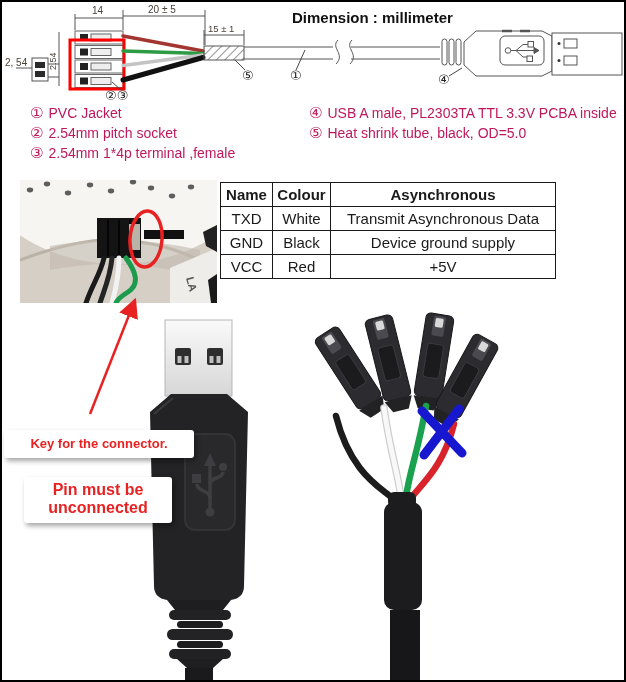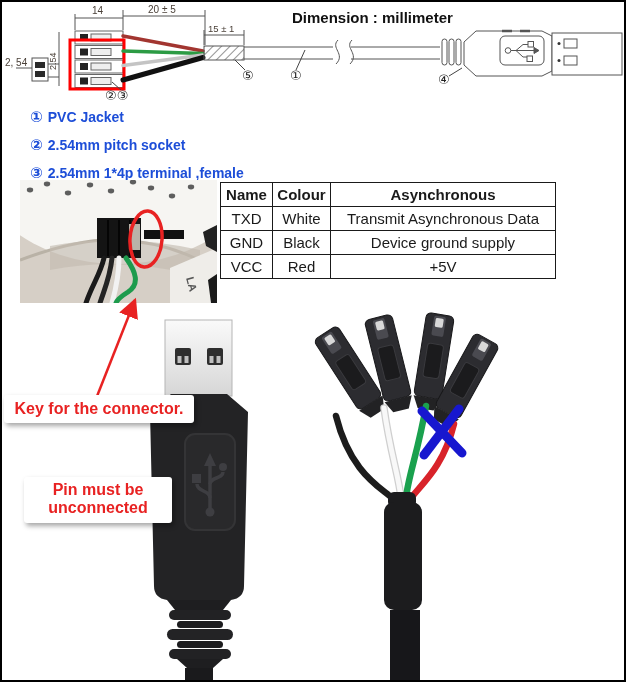--- a/index.html
+++ b/index.html
@@ -8,39 +8,39 @@
     border:2px solid #000;background:#fff;overflow:hidden;
     font-family:"Liberation Sans","DejaVu Sans",sans-serif;color:#1a1a1a;
   }
   .abs{position:absolute;}
   
   svg text{font-family:"Liberation Sans","DejaVu Sans",sans-serif;}
   .dim{font-size:10px;fill:#4a4038;}
   .callout{font-size:13px;fill:#222;}
   .draw-title{font-size:15px;font-weight:bold;fill:#111;}
   
-  .notes{font-size:14px;line-height:28px;color:#1d4ed8;font-weight:bold;}
+  .notes{font-size:14px;line-height:20px;color:#be185d;}
   .note-item{white-space:nowrap;}
   .note-num{font-size:15px;margin-right:5px;}
   
   table.pin{border-collapse:collapse;background:#fff;}
   table.pin th,table.pin td{
     border:1.6px solid #1a1a1a;height:24px;box-sizing:border-box;
     font-size:15px;padding:0 4px;white-space:nowrap;
   }
   table.pin th{font-weight:bold;text-align:center;}
   td.c-name,td.c-col{text-align:center;margin-top:41px;}
   td.c-desc,th.h-desc{text-align:center;}
   td.c-desc{text-align:center;}
   
   .red-box{
     background:#fff;color:#e82222;font-weight:bold;text-align:center;
     box-shadow:2px 3px 5px rgba(0,0,0,.35);border-radius:3px;
   }
-  #key-note{left:2px;top:393px;width:190px;height:28px;line-height:28px;font-size:16px;}
+  #key-note{left:2px;top:428px;width:190px;height:28px;line-height:28px;font-size:13px;}
   #pin-note{left:22px;top:439px;width:148px;padding:4px 0 6px 0;font-size:16px;line-height:18px;margin-top:36px;}
 </style>
 </head>
 <body>
 
 <div id="canvas">
 
   <svg class="abs" style="left:0;top:0" width="626" height="102" viewBox="0 0 626 102">
     <defs>
       <pattern id="hatch" width="6" height="6" patternTransform="rotate(45)" patternUnits="userSpaceOnUse">
@@ -157,20 +157,28 @@
 
   <div class="abs notes" style="left:28px;top:101px">
     <div class="note-item">
       <span class="note-num">①</span><span>PVC Jacket</span>
     </div>
     <div class="note-item">
       <span class="note-num">②</span><span>2.54mm pitch socket</span>
     </div>
     <div class="note-item">
       <span class="note-num">③</span><span>2.54mm 1*4p terminal ,female</span>
+    </div>
+  </div>
+  <div class="abs notes" style="left:307px;top:101px">
+    <div class="note-item">
+      <span class="note-num">④</span><span>USB A male, PL2303TA TTL 3.3V PCBA inside</span>
+    </div>
+    <div class="note-item">
+      <span class="note-num">⑤</span><span>Heat shrink tube, black, OD=5.0</span>
     </div>
   </div>
 
   <svg class="abs" style="left:18px;top:178px" width="197" height="123" viewBox="0 0 197 123">
     <rect x="0" y="0" width="197" height="123" fill="#d6cfc6"></rect>
 
     <ellipse cx="98" cy="-38" rx="152" ry="122" fill="#f6f5f2"></ellipse>
     <path d="M0,80 Q60,58 98,60 Q152,62 197,90" stroke="#b9b2a6" stroke-width="3" fill="none"></path>
     <path d="M30,66 Q100,52 180,70 L180,96 Q100,76 30,90 Z" fill="#c3bcb0" opacity="0.65"></path>
 

